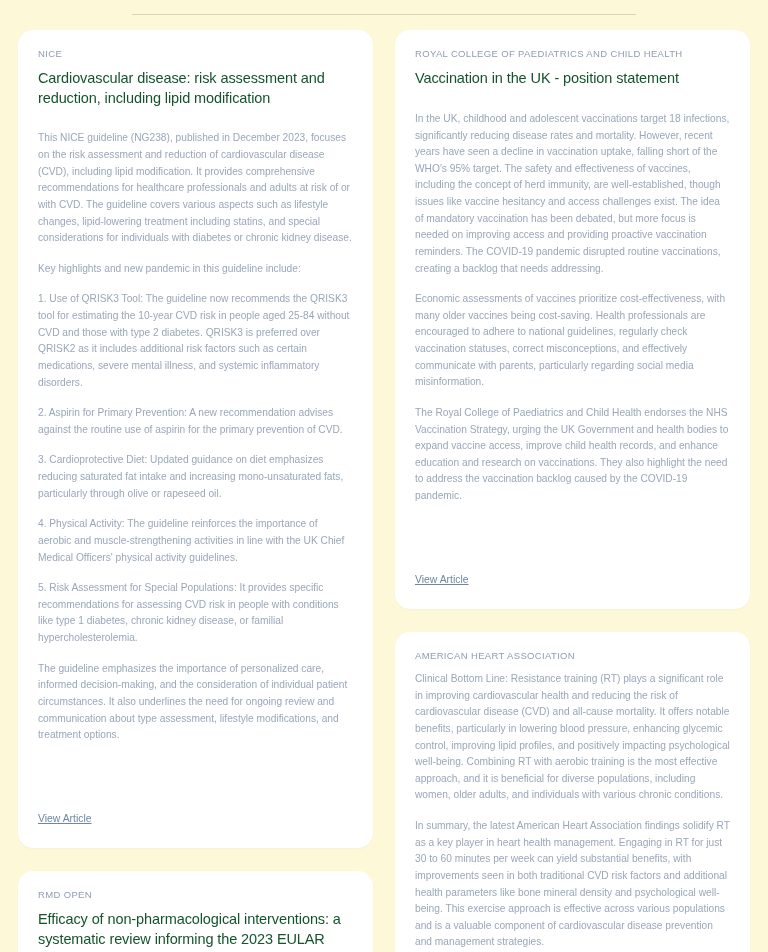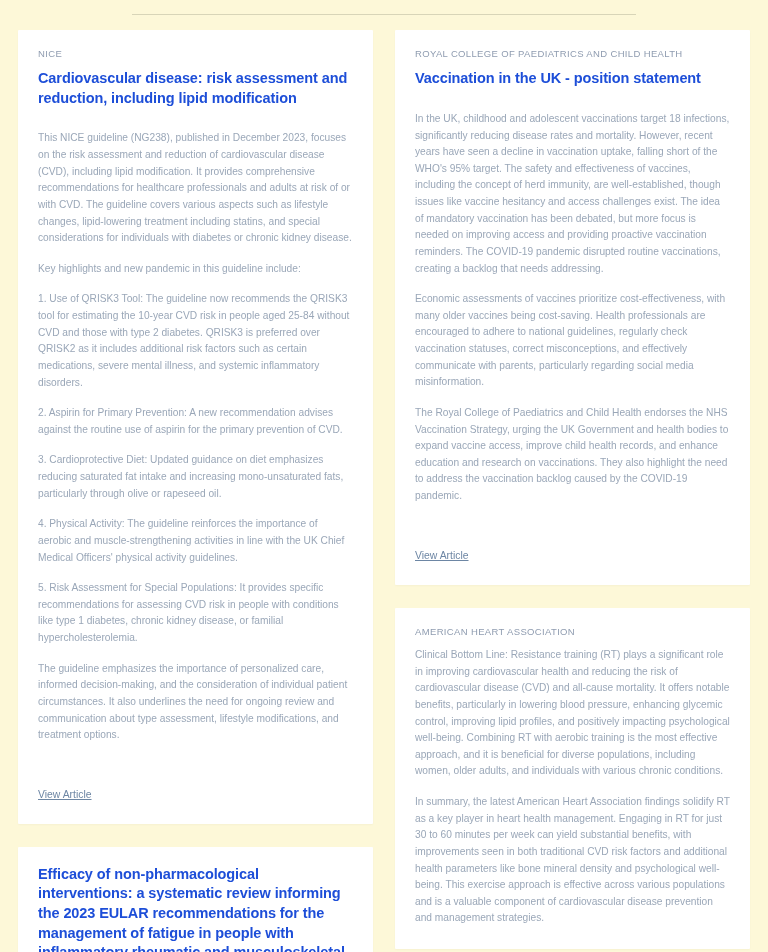--- a/index.html
+++ b/index.html
@@ -36,37 +36,37 @@
   }
   .column {
     flex: 1 1 0;
     display: flex;
     flex-direction: column;
     gap: 23px;
     min-width: 0;
   }
   .card {
     background: #ffffff;
-    border-radius: 1px;
+    border-radius: 15px;
     padding: 18px 20px 22px 20px;
     box-sizing: border-box;
     box-shadow: 0 1px 2px rgba(0,0,0,0.03);
   }
   .card-source {
     font-size: 9.5px;
     letter-spacing: 0.35px;
     color: #8f9cb0;
     text-transform: uppercase;
     margin: 0 0 9px 0;
     line-height: 1.3;
   }
   .card-title {
     font-size: 14.5px;
-    font-weight: bold;
-    color: #1d4ed8;
+    font-weight: normal;
+    color: #14532d;
     line-height: 1.35;
     margin: 0 0 22px 0;
     letter-spacing: -0.1px;
   }
   .card-body {
     margin: 0;
   }
   .card-body p {
     font-size: 10.2px;
     line-height: 1.63;
@@ -79,21 +79,21 @@
   .card-link-wrap {
     margin-top: 26px;
   }
   .card-link {
     font-size: 10.4px;
     color: #6d86a4;
     text-decoration: underline;
     display: inline-block;
     cursor: pointer;
   }
-  .card.wide-link .card-link-wrap { margin-top: 40px; }
+  .card.wide-link .card-link-wrap { margin-top: 64px; }
 </style>
 </head>
 <body>
 
 <div class="top-divider-wrap">
   <div class="top-divider"></div>
 </div>
 
 <div class="columns">
 
@@ -111,20 +111,21 @@
         <p>4. Physical Activity: The guideline reinforces the importance of aerobic and muscle-strengthening activities in line with the UK Chief Medical Officers' physical activity guidelines.</p>
         <p>5. Risk Assessment for Special Populations: It provides specific recommendations for assessing CVD risk in people with conditions like type 1 diabetes, chronic kidney disease, or familial hypercholesterolemia.</p>
         <p>The guideline emphasizes the importance of personalized care, informed decision-making, and the consideration of individual patient circumstances. It also underlines the need for ongoing review and communication about type assessment, lifestyle modifications, and treatment options.</p>
       </div>
       <div class="card-link-wrap">
         <a class="card-link">View Article</a>
       </div>
     </div>
 
     <div class="card nolink">
+      <div class="card-source">RMD OPEN</div>
       <div class="card-title">Efficacy of non-pharmacological interventions: a systematic review informing the 2023 EULAR recommendations for the management of fatigue in people with inflammatory rheumatic and musculoskeletal diseases</div>
 
     </div>
 
   </div>
 
   <div class="column">
 
     <div class="card wide-link">
       <div class="card-source">ROYAL COLLEGE OF PAEDIATRICS AND CHILD HEALTH</div>

